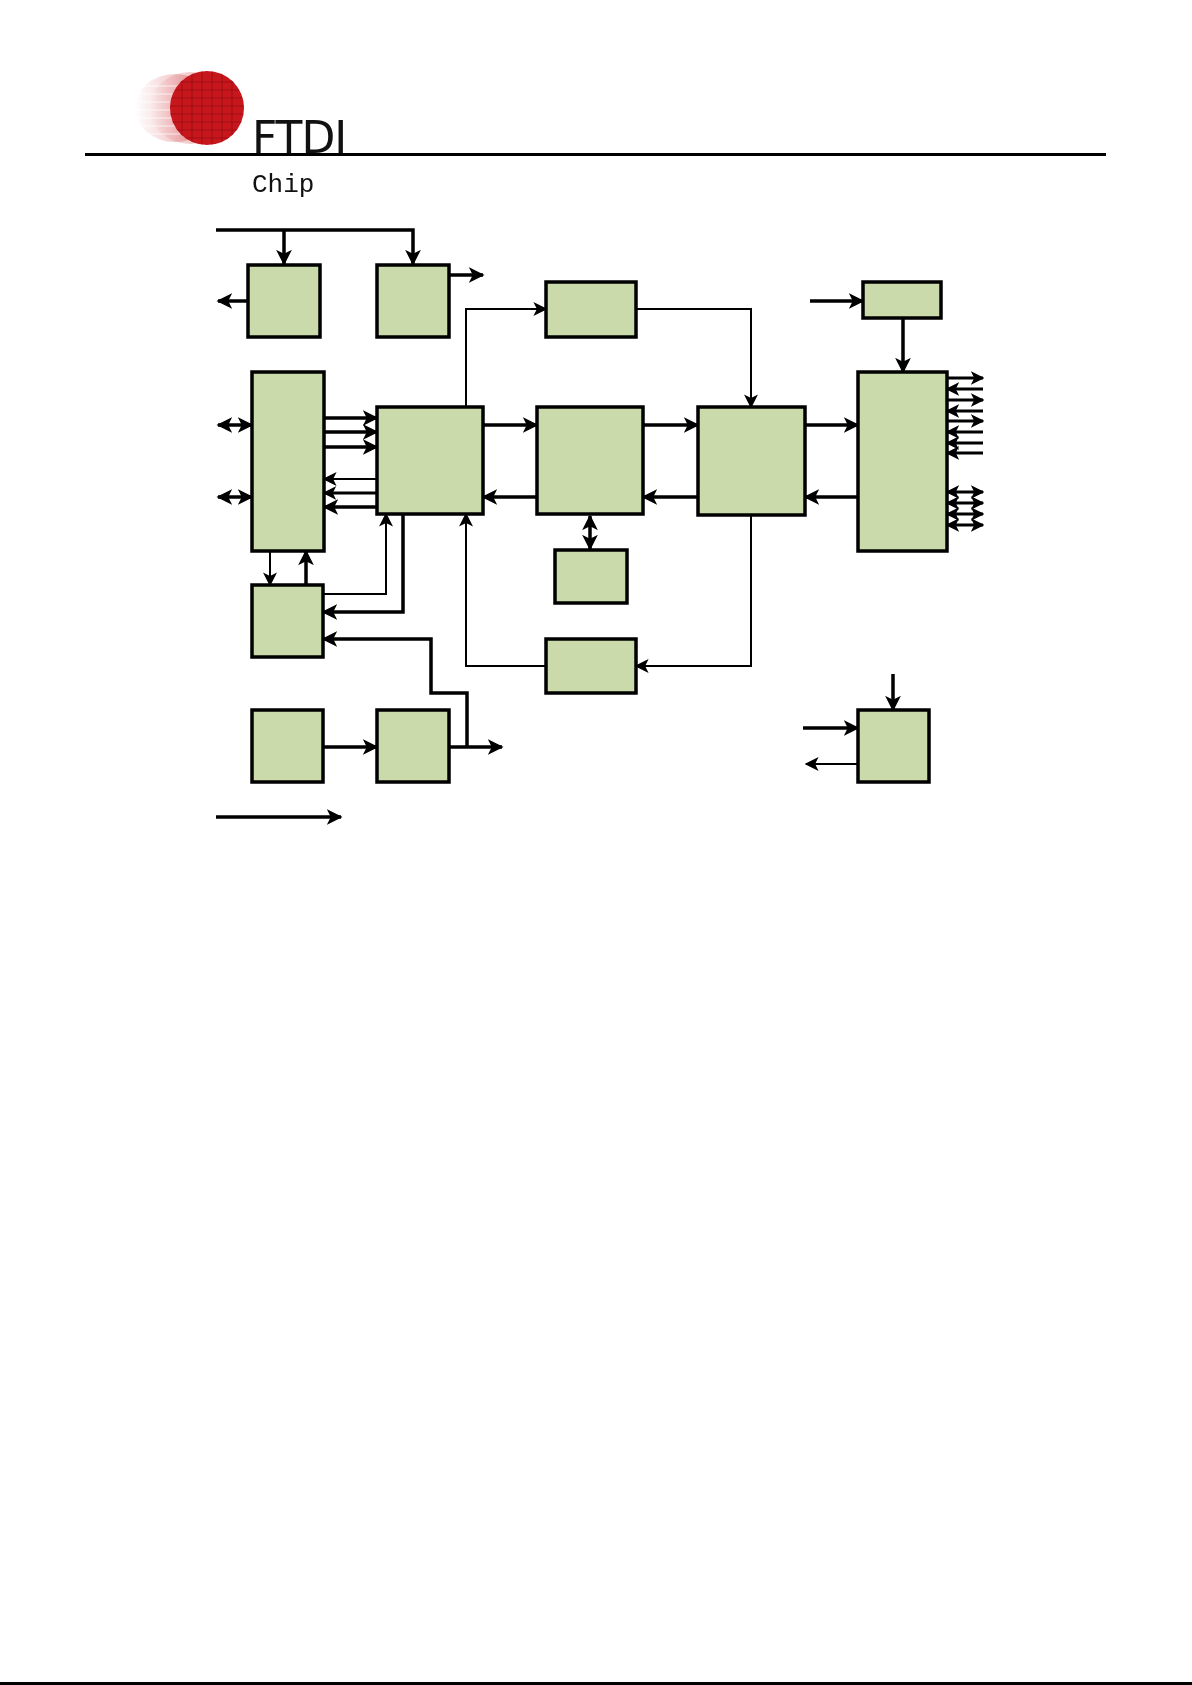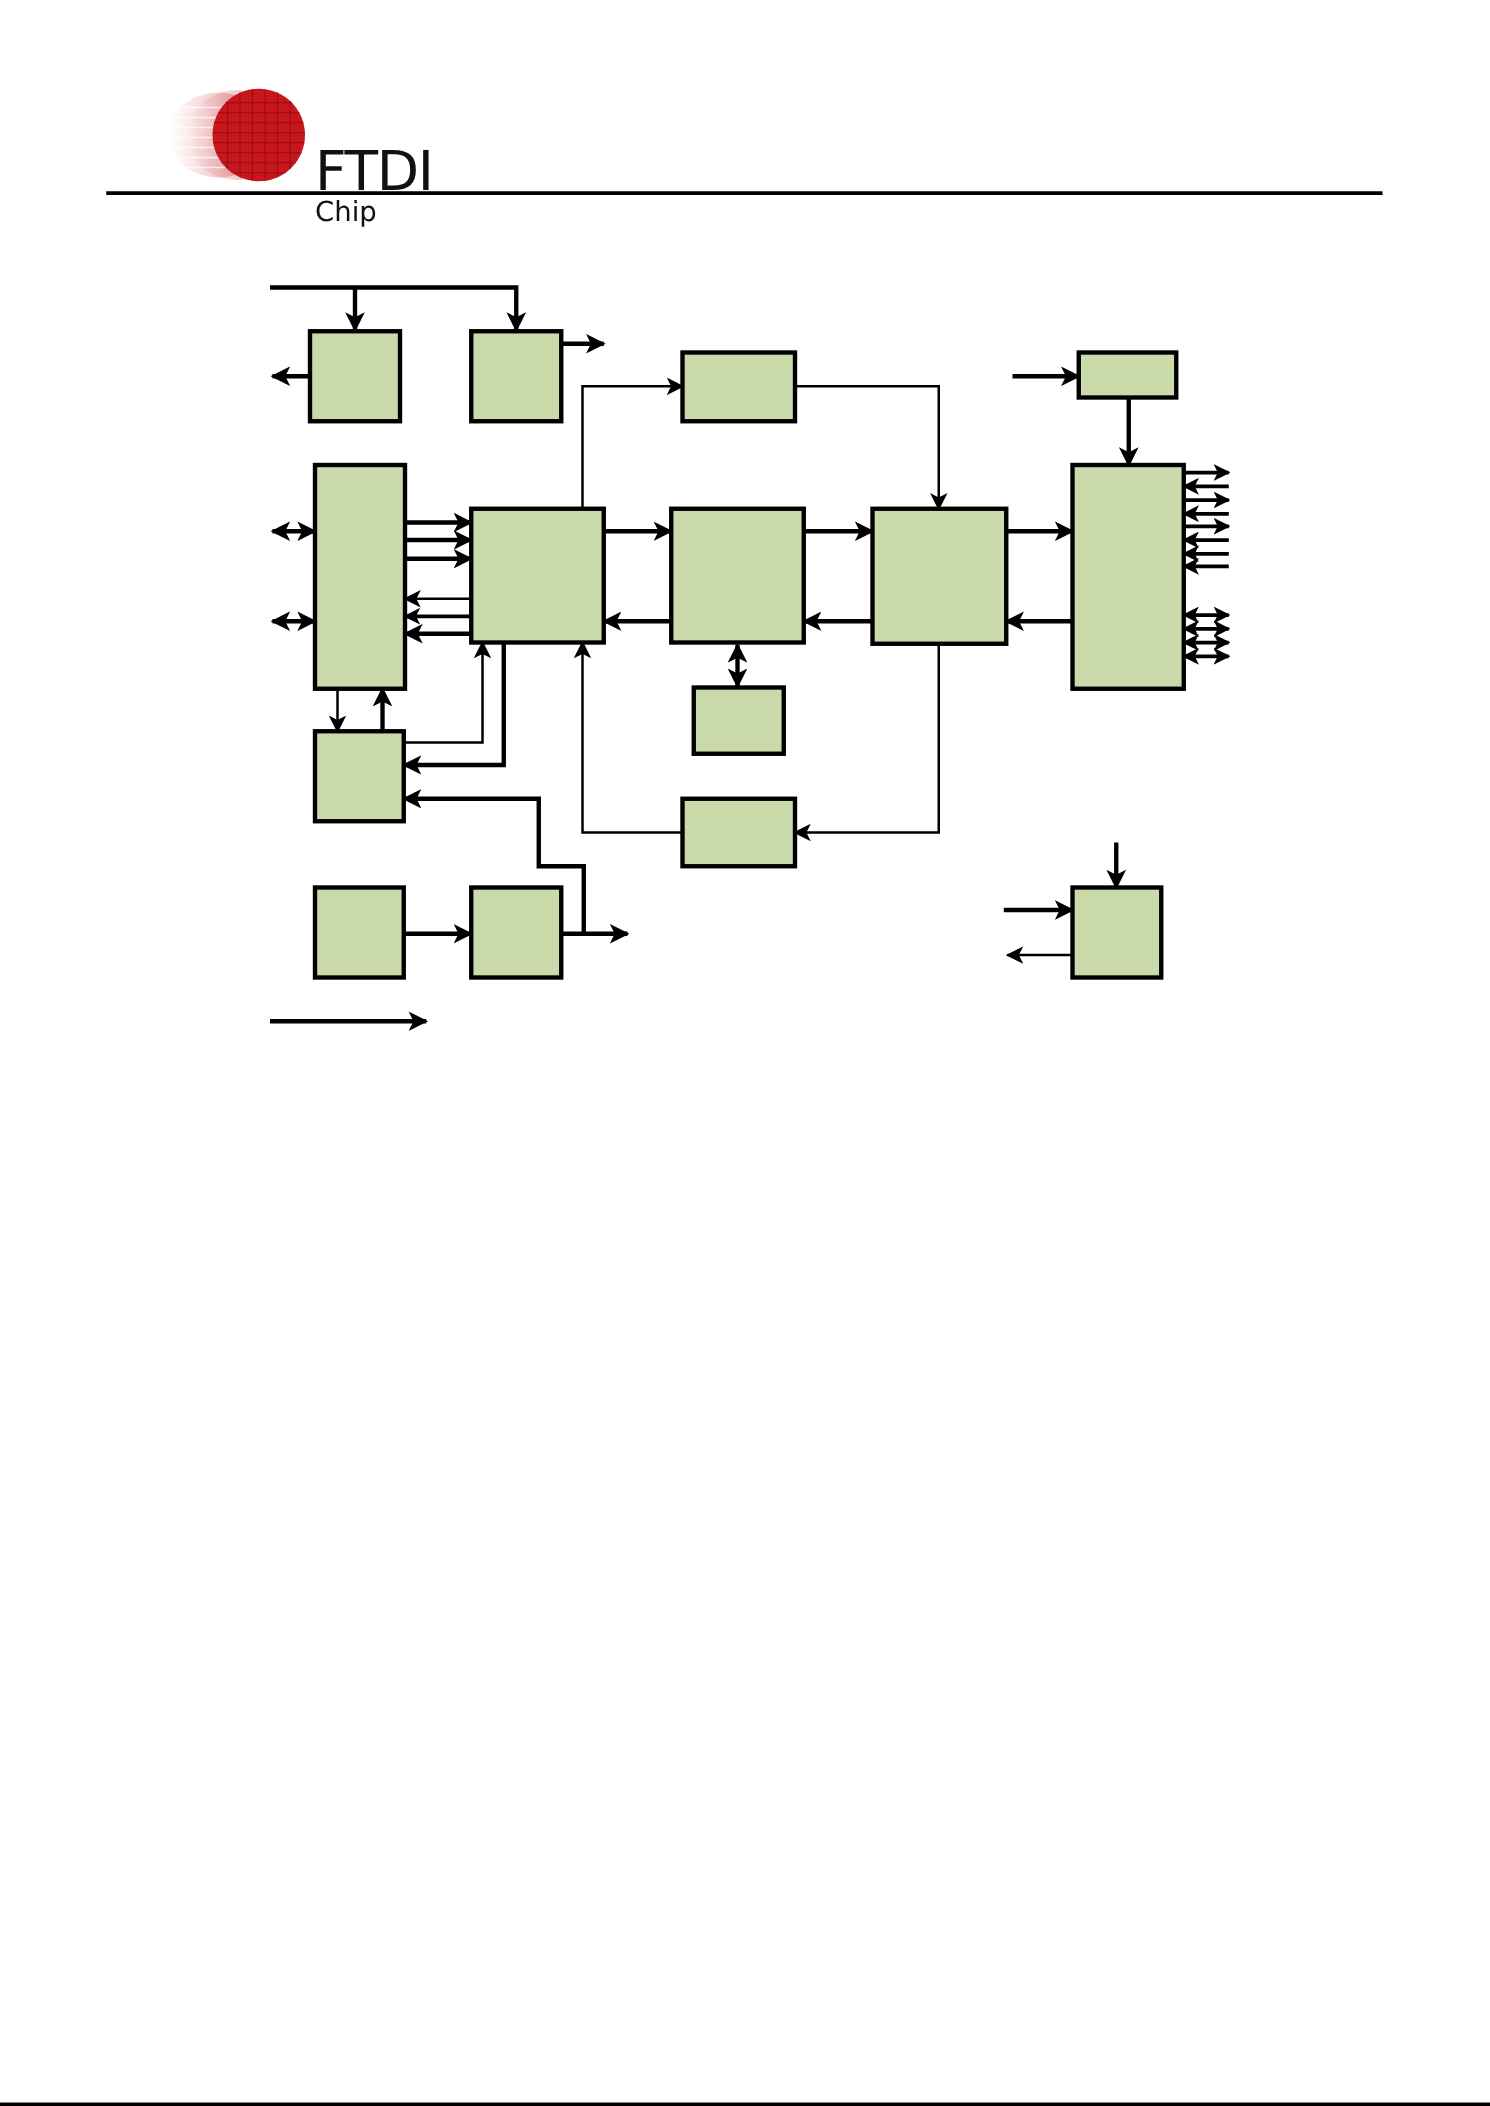--- a/index.html
+++ b/index.html
@@ -1,20 +1,20 @@
 <!DOCTYPE html>
 <html><head>
 <meta charset="utf-8">
 <style>
   html, body { margin: 0; padding: 0; background: #ffffff; }
   body { width: 1192px; height: 1685px; position: relative; overflow: hidden; font-family: "Liberation Sans", sans-serif; }
   .logo { position: absolute; left: 120px; top: 68px; width: 230px; height: 82px; }
   .logo-text { position: absolute; left: 252px; top: 72px; font-family: "DejaVu Sans", sans-serif; color: #111; line-height: 1; }
   .logo-text .l1 { font-size: 44px; font-weight: normal; letter-spacing: -1px; margin-top: 44px; }
-  .logo-text .l2 { font-size: 22px; margin-top: 0px; }
+  .logo-text .l2 { font-size: 26px; margin-top: 12px; font-family: Liberation Mono, monospace; }
   .rule-top { position: absolute; left: 85px; top: 153px; width: 1021px; height: 3px; background: #000; }
   .rule-bottom { position: absolute; left: 0; top: 1682px; width: 1192px; height: 3px; background: #000; }
   svg.diagram { position: absolute; left: 0; top: 0; }
   .blk { fill: #CBDAAB; stroke: #000; stroke-width: 3.5; }
 </style>
 </head>
 <body>
 
 <div class="logo">
   <svg width="230" height="82" viewBox="0 0 230 82">

